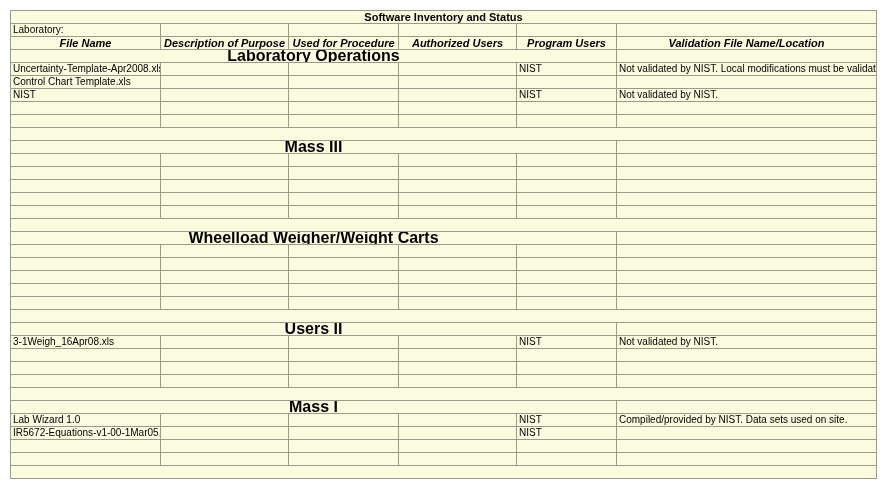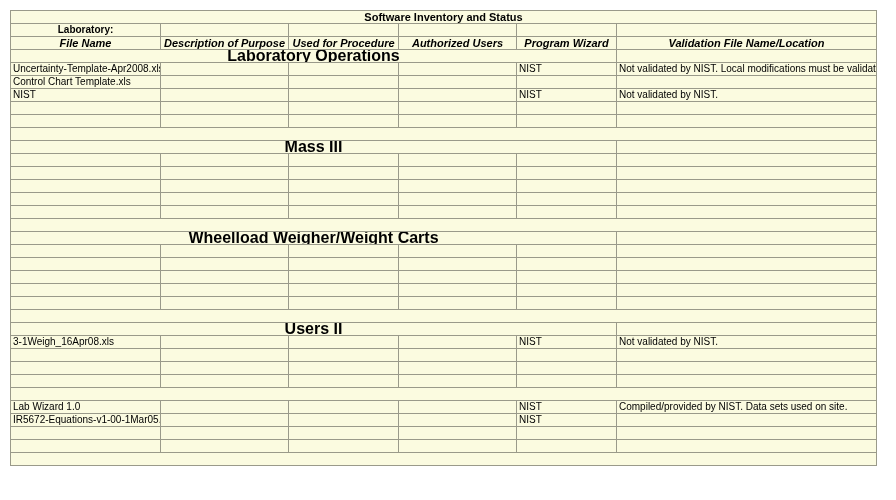--- a/index.html
+++ b/index.html
@@ -55,22 +55,22 @@
     height: 16px;
     line-height: 16px;
     border: 1px solid #9a9a8a;
   }
   td.blankwhite {
     background: #ffffff;
     border: 1px solid #9a9a8a;
   }
   td.labellab {
     background: #ffffff;
-    text-align: center;
-    font-weight: bold;
+    text-align: left;
+    font-weight: normal;
     font-size: 10px;
     height: 14px;
     line-height: 14px;
   }
   td.labvalue {
     background: #fbfbe0;
     height: 14px;
     line-height: 14px;
   }
   
@@ -133,21 +133,21 @@
           <td class="labvalue"></td>
           <td class="labvalue"></td>
           <td class="blankwhite"></td>
           <td class="blankwhite"></td>
         </tr>
         <tr>
           <td class="colhdr">File Name</td>
           <td class="colhdr">Description of Purpose</td>
           <td class="colhdr">Used for Procedure</td>
           <td class="colhdr">Authorized Users</td>
-          <td class="colhdr">Program Wizard</td>
+          <td class="colhdr">Program Users</td>
           <td class="colhdr">Validation File Name/Location</td>
         </tr>
         <tr>
           <td class="section" colspan="5">Laboratory Operations</td>
           <td class="sectionpad"></td>
         </tr>
         <tr>
           <td class="fname dashed-bottom">Uncertainty-Template-Apr2008.xls</td>
           <td class="dashed-bottom"></td>
           <td class="dashed-bottom"></td>
@@ -315,20 +315,24 @@
         <tr>
           <td class="fname dashed-bottom"></td>
           <td class="dashed-bottom"></td>
           <td class="dashed-bottom"></td>
           <td class="dashed-bottom dashed-right"></td>
           <td class="dashed-bottom"></td>
           <td class="dashed-bottom"></td>
         </tr>
         <tr>
           <td class="spacer" colspan="6"></td>
+        </tr>
+        <tr>
+          <td class="section" colspan="5">Mass I</td>
+          <td class="sectionpad"></td>
         </tr>
         <tr>
           <td class="fname dashed-bottom">Lab Wizard 1.0</td>
           <td class="dashed-bottom"></td>
           <td class="dashed-bottom"></td>
           <td class="dashed-bottom dashed-right"></td>
           <td class="dashed-bottom">NIST</td>
           <td class="dashed-bottom">Compiled/provided by NIST.  Data sets used on site.</td>
         </tr>
         <tr>

